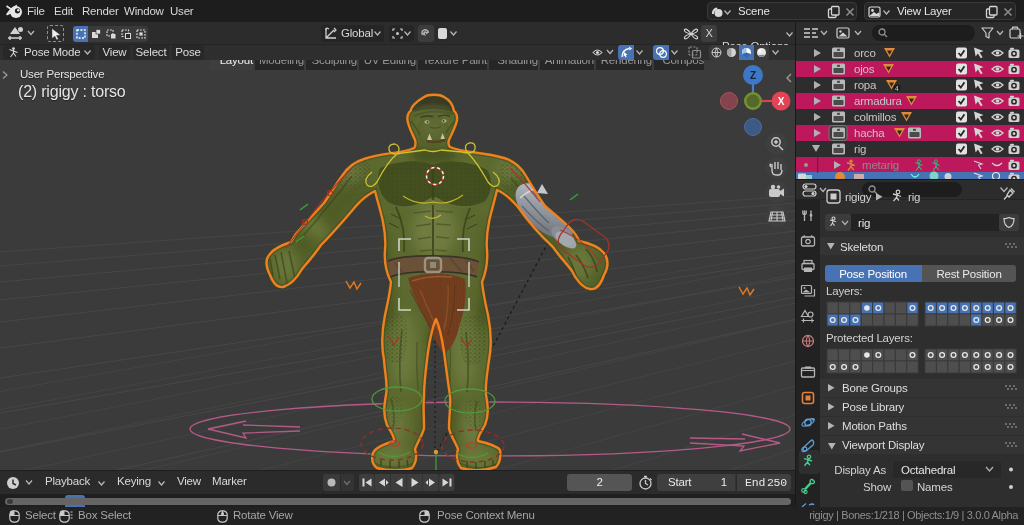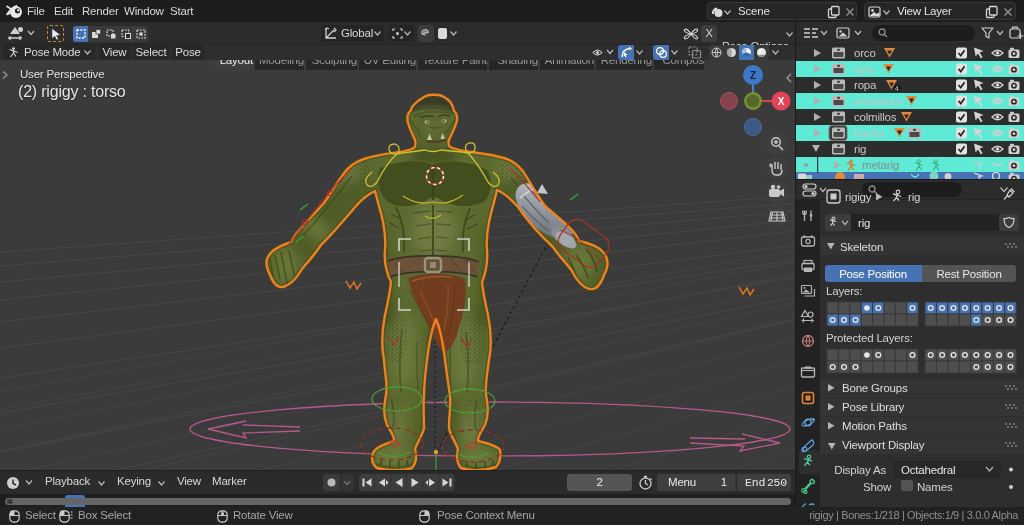--- a/index.html
+++ b/index.html
@@ -339,21 +339,21 @@
   <svg class="abs" style="left:6px;top:3px" width="17" height="16" viewBox="0 0 17 16">
     <circle cx="10" cy="9" r="6" fill="#e8e8e8"></circle>
     <circle cx="11.5" cy="7.8" r="2.6" fill="#1d1d1d"></circle>
     <circle cx="12.3" cy="7.2" r="1.2" fill="#e8e8e8"></circle>
     <path d="M0.5 3 L8 8.2 L1 11.5 Q4.5 5.5 11 2.5" stroke="#e8e8e8" stroke-width="1.6" fill="none" stroke-linejoin="round"></path>
   </svg>
   <div class="menu" style="left:27px">File</div>
   <div class="menu" style="left:54px">Edit</div>
   <div class="menu" style="left:82px">Render</div>
   <div class="menu" style="left:124px">Window</div>
-  <div class="menu" style="left:170px">Start</div>
+  <div class="menu" style="left:170px">User</div>
   <div class="tab active" style="left:210px;width:43px">Layout</div>
   <div class="tab" style="left:255px;width:49px">Modeling</div>
   <div class="tab" style="left:306px;width:51px">Sculpting</div>
   <div class="tab" style="left:359px;width:57px">UV Editing</div>
   <div class="tab" style="left:418px;width:69px">Texture Paint</div>
   <div class="tab" style="left:489px;width:49px">Shading</div>
   <div class="tab" style="left:540px;width:54px">Animation</div>
   <div class="tab" style="left:596px;width:56px">Rendering</div>
   <div class="tab" style="left:654px;width:50px;border-radius:5px 0 0 0">Compos</div>
 
@@ -561,21 +561,21 @@
   <svg class="abs" style="left:185px;top:4px" width="26" height="15" viewBox="0 0 26 15">
     <path d="M1 2 L12 2 L8 7 L8 12 L5 10.5 L5 7 Z" fill="none" stroke="#d0d0d0" stroke-width="1.2" stroke-linejoin="round"></path>
     <path d="M16 5 L19 8.5 L22 5" stroke="#b9b9b9" stroke-width="1.2" fill="none"></path>
   </svg>
   <svg class="abs" style="left:213px;top:4px" width="15" height="15" viewBox="0 0 15 15">
     <rect x="1" y="3" width="10" height="9" rx="1.5" fill="none" stroke="#d0d0d0" stroke-width="1.2"></rect>
       <path d="M3 3 L3.8 1.2 L8.2 1.2 L9 3 M11.5 7 L11.5 13 M8.5 10 L14.5 10" stroke="#d0d0d0" stroke-width="1.2" fill="none"></path>
   </svg>
 </div>
 
-<div class="abs" id="outliner" style="left:796px;top:45px;width:228px;height:135px;background:#5eead4;overflow:hidden;">
+<div class="abs" id="outliner" style="left:796px;top:45px;width:228px;height:135px;background:#be185d;overflow:hidden;">
 
 <svg class="abs" style="left:0;top:0" width="228" height="135" viewBox="0 0 228 135">
   <defs>
     <g id="cube">
           <rect x="0" y="0" width="13" height="11" rx="1.5" fill="#b9b9b9"></rect>
           <rect x="1.5" y="4.5" width="10" height="5" rx="0.8" fill="#4a4a4a"></rect>
           <rect x="5" y="1.3" width="3" height="2" fill="#4a4a4a"></rect>
         </g>
     <g id="meshtri">
           <path d="M0 0 L11 0 L5.5 9.5 Z" fill="#e08b3a"></path>
@@ -1059,21 +1059,21 @@
       <path d="M83.5 4.5 L89.5 8.5 L83.5 12.5 Z"></path>
         <rect x="90.5" y="4.5" width="2" height="8"></rect>
     </g>
   </svg>
 
   <div class="abs" style="left:567px;top:3px;width:65px;height:17px;background:#555555;border-radius:3px;color:#f0f0f0;font-size:11.5px;text-align:center;line-height:17px;">2</div>
   <svg class="abs" style="left:638px;top:4px" width="15" height="15" viewBox="0 0 15 15">
       <circle cx="7.5" cy="8.5" r="5.5" fill="none" stroke="#c9c9c9" stroke-width="1.3"></circle>
       <path d="M7.5 5 L7.5 8.5 L10 10 M6 1.5 L9 1.5 M7.5 1.5 L7.5 3 M12 3.5 L13.5 5" stroke="#c9c9c9" stroke-width="1.3" fill="none"></path>
     </svg>
-  <div class="abs" style="left:657px;top:3px;width:79px;height:17px;background:#3f3f3f;border-radius:3px 0 0 3px;border-right:1px solid #333;box-sizing:border-box;color:#e8e8e8;font-size:11.5px;line-height:17px;"><span style="margin-left:11px">Menu</span><span style="float:right;margin-right:8px">1</span></div>
+  <div class="abs" style="left:657px;top:3px;width:79px;height:17px;background:#3f3f3f;border-radius:3px 0 0 3px;border-right:1px solid #333;box-sizing:border-box;color:#e8e8e8;font-size:11.5px;line-height:17px;"><span style="margin-left:11px">Start</span><span style="float:right;margin-right:8px">1</span></div>
   <div class="abs" style="left:737px;top:3px;width:54px;height:17px;background:#3f3f3f;border-radius:0 3px 3px 0;color:#e8e8e8;font-size:11.5px;line-height:17px;font-family:Liberation Mono, monospace;">
       <span style="position:absolute;left:8px">End</span>
       <span style="position:absolute;right:4px">250</span>
     </div>
 </div>
 
 <div class="abs" id="tstrip" style="left:0;top:494px;width:796px;height:13px;background:#1f1f1f;">
   <div class="abs" style="left:65px;top:1px;width:20px;height:12px;background:#4772b3;border-radius:3px 3px 0 0;"></div>
   <div class="abs" style="left:5px;top:4px;width:786px;height:7px;background:#656565;border-radius:4px;"></div>
   <div class="abs" style="left:7px;top:5px;width:6px;height:5px;background:#3a3a3a;border-radius:50%;"></div>

